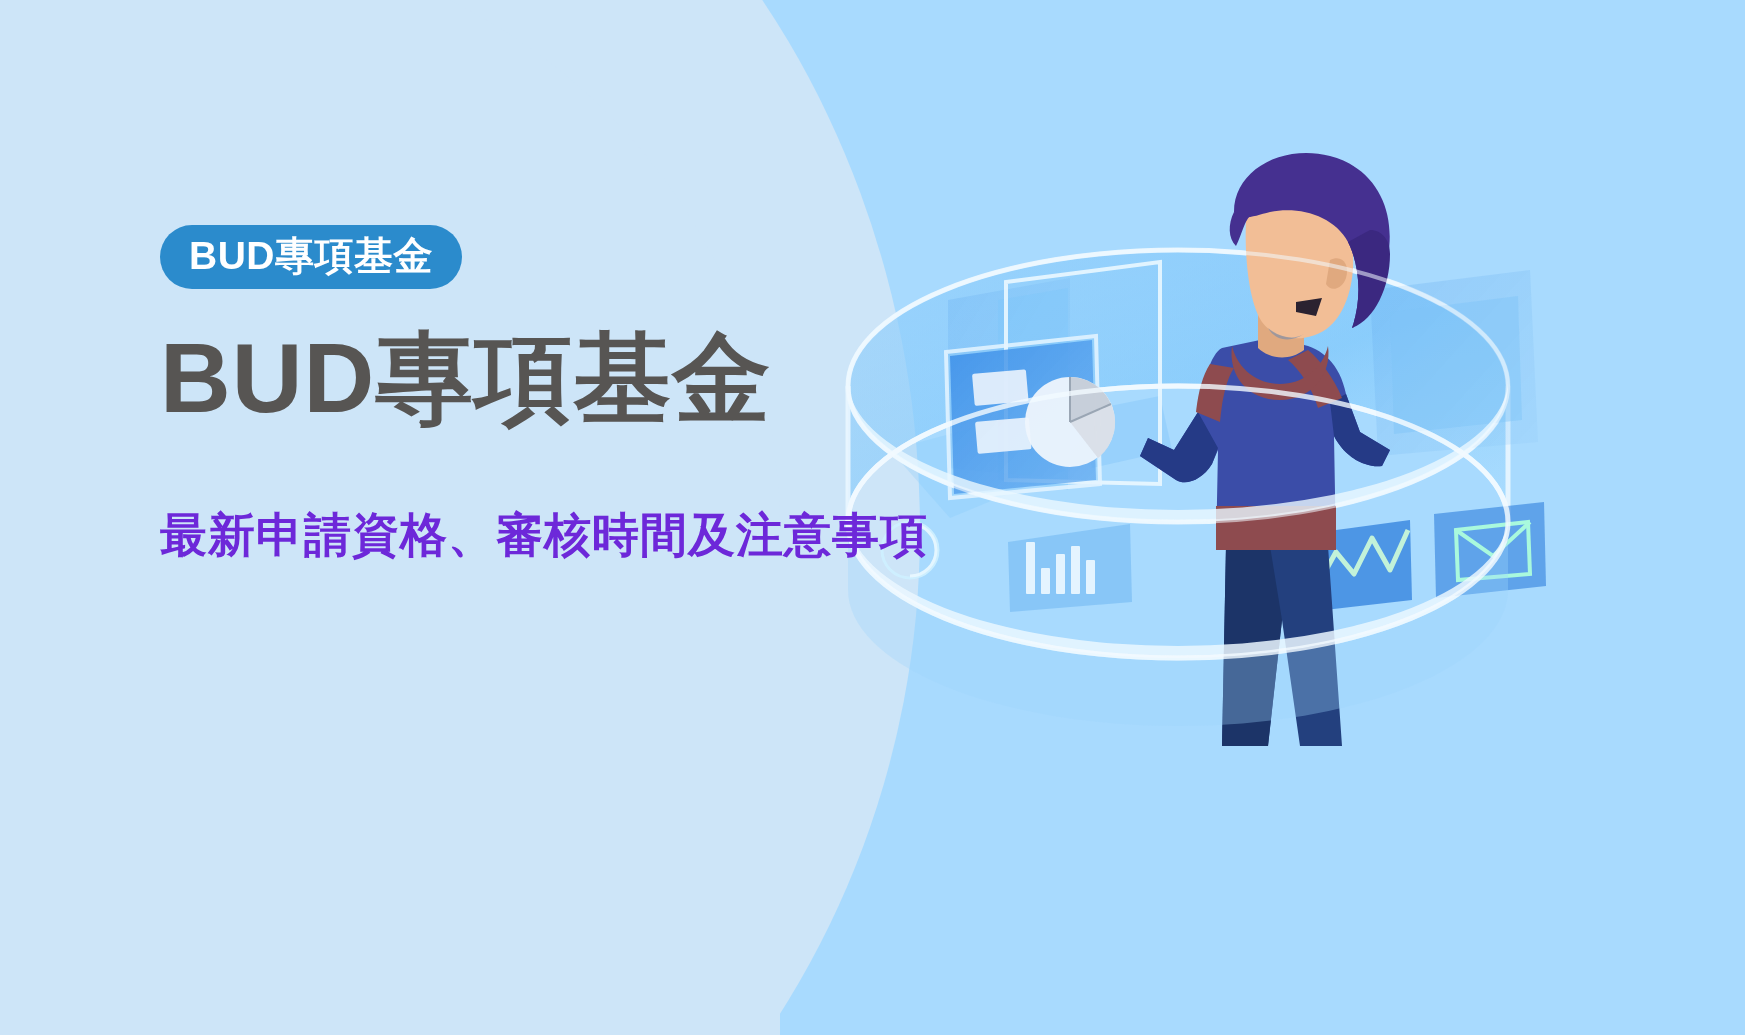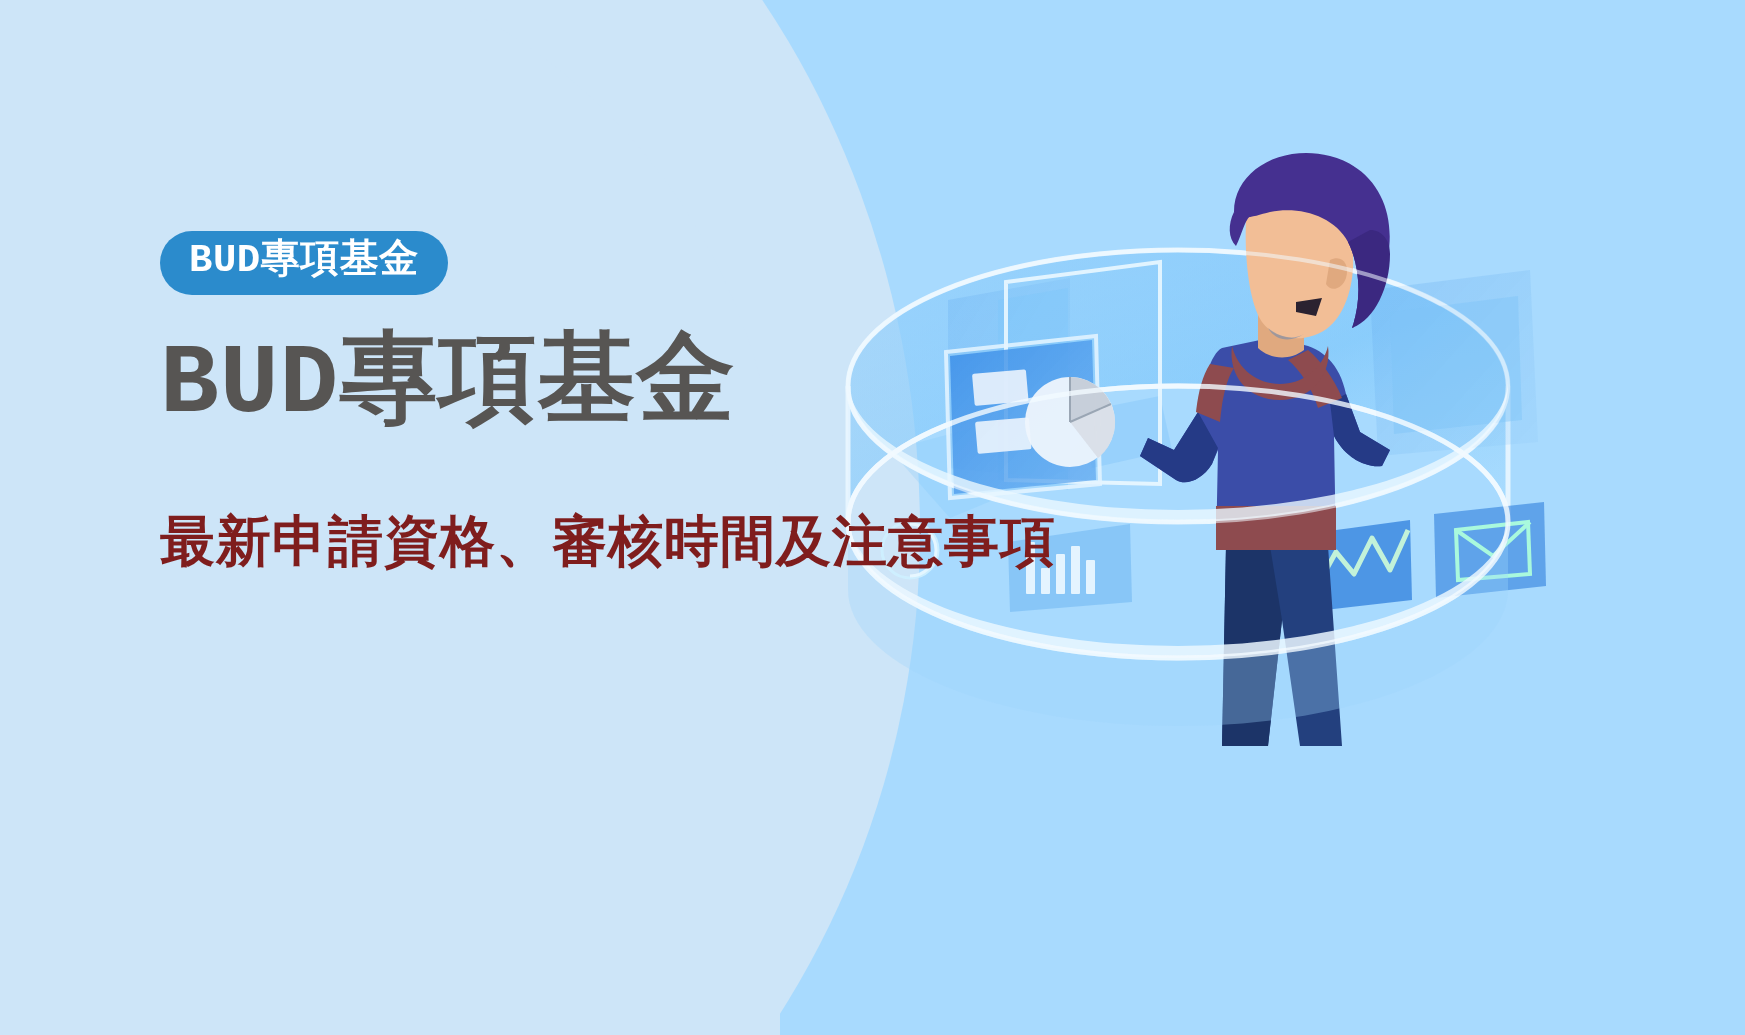--- a/index.html
+++ b/index.html
@@ -40,24 +40,23 @@
     top: -60px;
     width: 1180px;
     height: 1180px;
     border-radius: 0 50% 0 0;
   }
 
   
   .text-col {
     position: absolute;
     left: 160px;
-    top: 231px;
+    top: 225px;
     width: 760px;
     z-index: 6;
-    font-family: Liberation Mono, monospace;
   }
 
   .badge {
     display: inline-block;
     background: #2B8BCC;
     color: #ffffff;
     font-size: 39px;
     font-weight: bold;
     letter-spacing: 0.5px;
     padding: 11px 29px 14px 29px;
@@ -72,22 +71,22 @@
     font-size: 98px;
     font-weight: bold;
     line-height: 1.22;
     letter-spacing: 1px;
     white-space: nowrap;
   }
   .headline-line { display: block; }
 
   .subtitle {
     margin-top: 46px;
-    color: #7f1d1d;
-    font-size: 55px;
+    color: #6d28d9;
+    font-size: 47px;
     font-weight: bold;
     letter-spacing: 1px;
     line-height: 1.3;
     white-space: nowrap;
   }
 
   
   .illustration {
     position: absolute;
     left: 830px;

